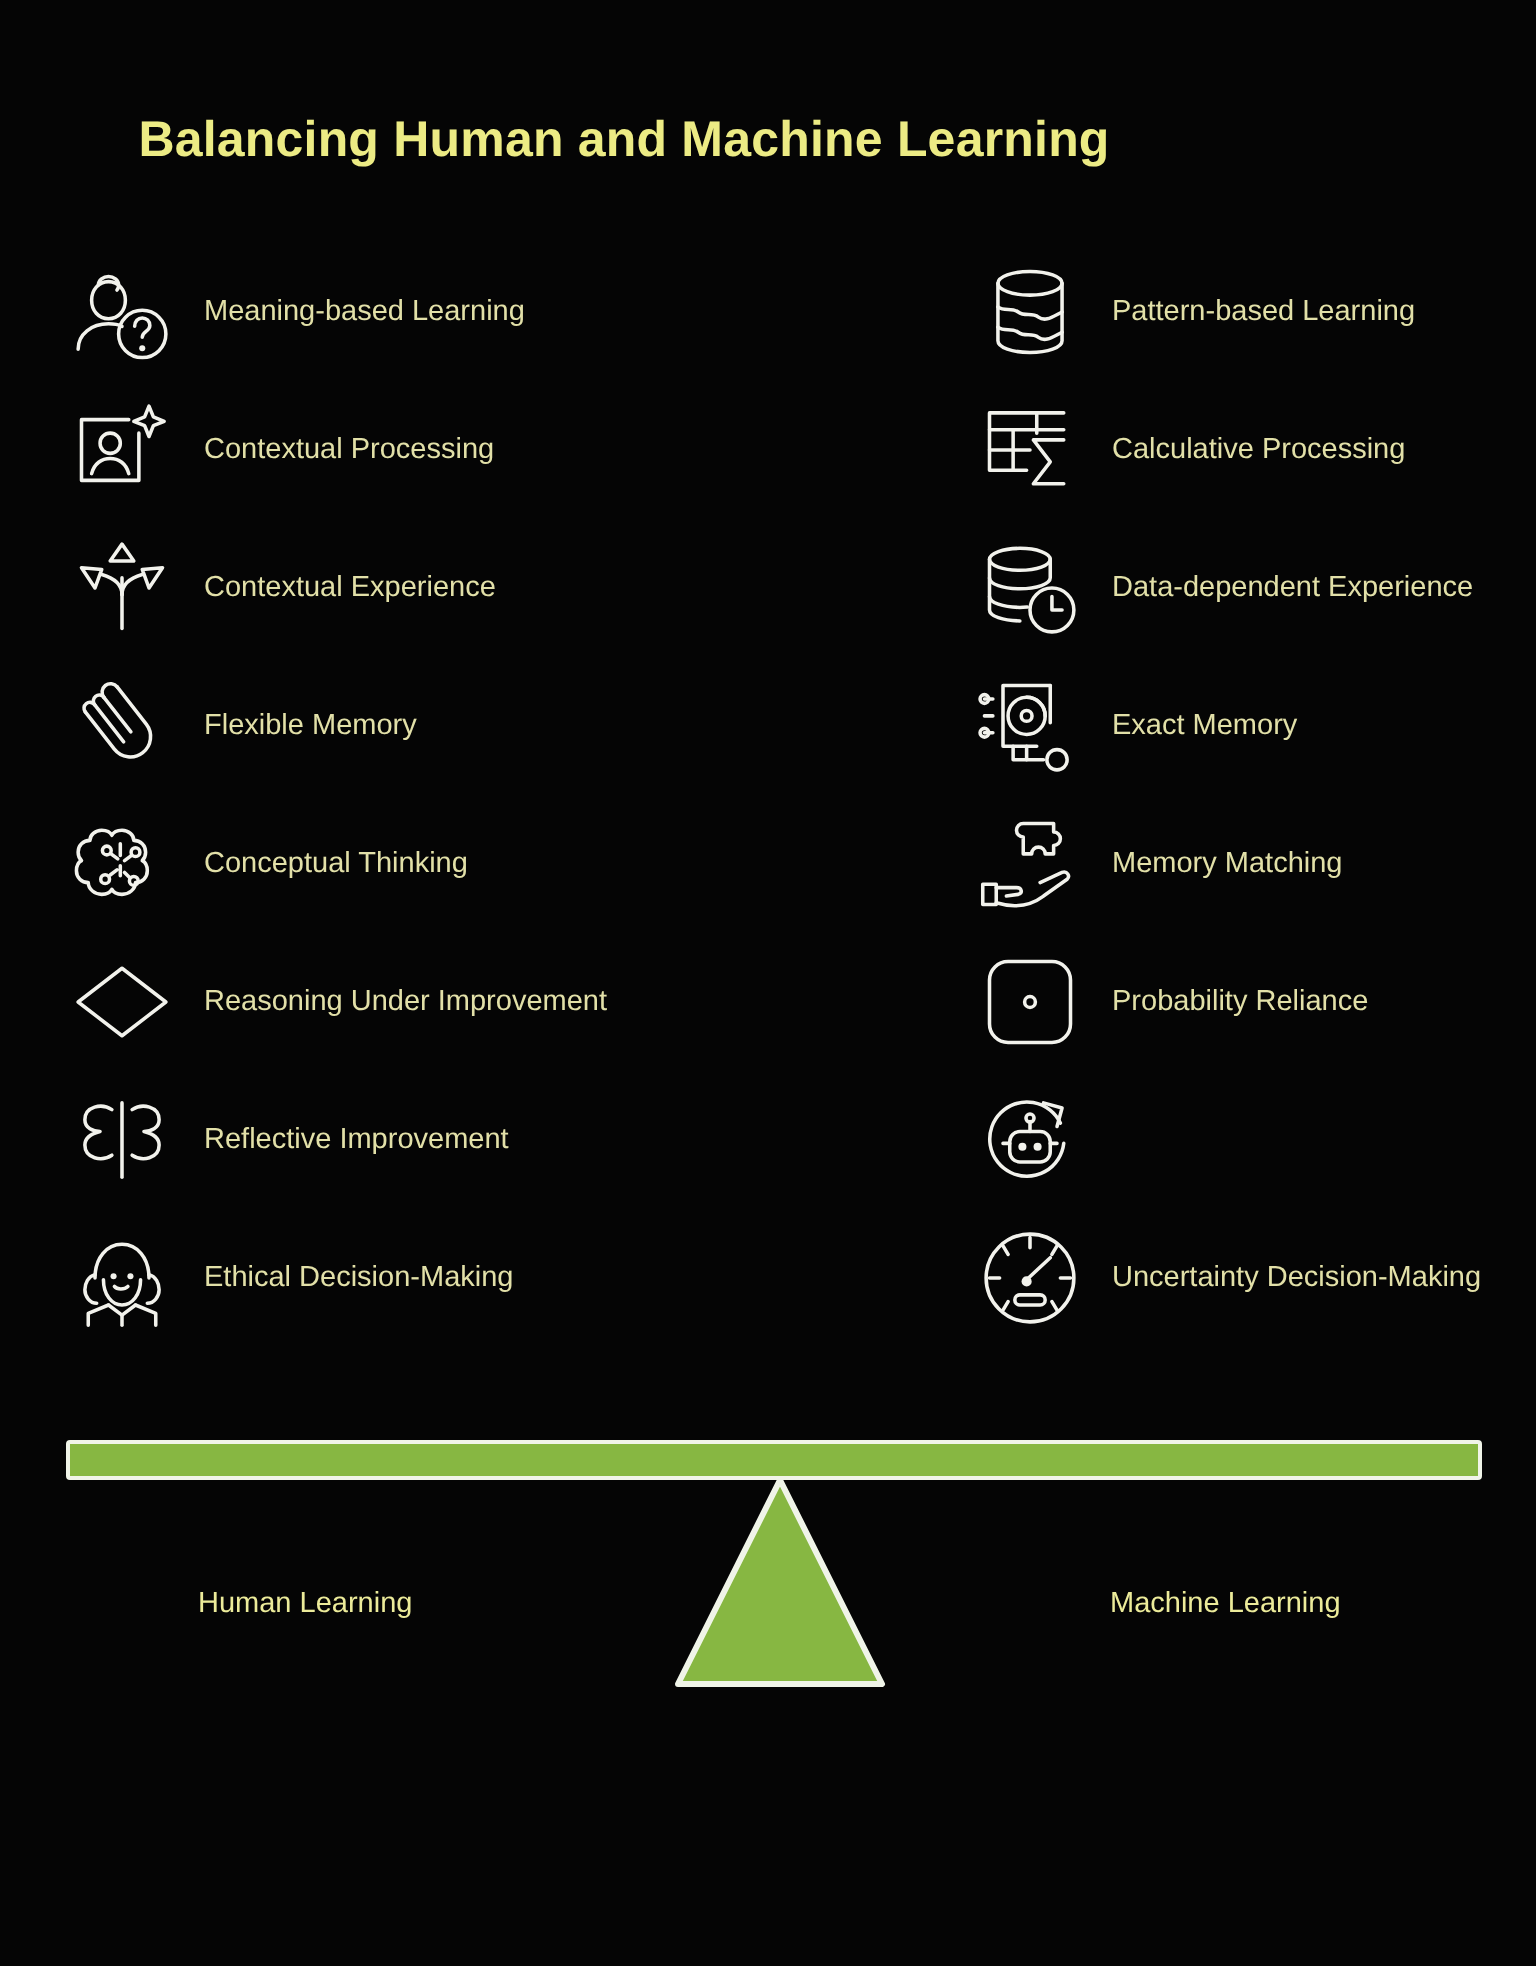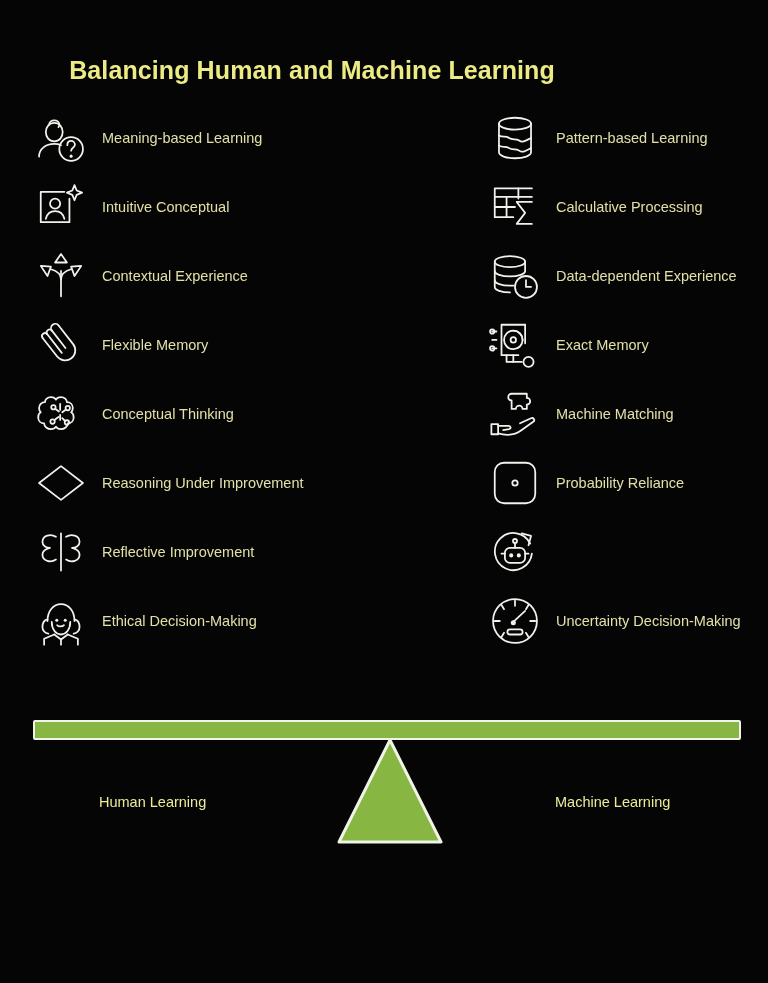--- a/index.html
+++ b/index.html
@@ -23,21 +23,21 @@
     width: 624px;
     text-align: center;
     color: #ECEB84;
     font-size: 25px;
     font-weight: bold;
     letter-spacing: 0.1px;
   }
 
   .column {
     position: absolute;
-    top: 104px;
+    top: 122px;
     width: 340px;
   }
   .column.left  { left: 30px; }
   .column.right { left: 484px; }
 
   .row {
     display: flex;
     align-items: center;
     height: 68px;
     margin-bottom: 1px;
@@ -136,21 +136,21 @@
 
   <div class="row">
     <span class="icon-box">
       <svg viewBox="0 0 64 64">
         <path class="st" d="M42 22v28H8V14h28"></path>
         <circle class="st" cx="25" cy="28" r="6"></circle>
         <path class="st" d="M14 46c1.5-6 6-9 11-9s9.5 3 11 9"></path>
         <path class="st" d="M48 6l2.6 6.4L57 15l-6.4 2.6L48 24l-2.6-6.4L39 15l6.4-2.6z"></path>
       </svg>
     </span>
-    <span class="label">Intuitive Conceptual</span>
+    <span class="label">Contextual Processing</span>
   </div>
 
   <div class="row">
     <span class="icon-box">
       <svg viewBox="0 0 64 64">
         <path class="st" d="M32 56V26"></path>
         <path class="st" d="M32 36c0-6-5-10-12-12"></path>
         <path class="st" d="M32 36c0-6 5-10 12-12"></path>
         <path class="st" d="M32 6l7 10H25z"></path>
         <path class="st" d="M8 20l12 1-4 11z"></path>
@@ -291,21 +291,21 @@
 
   <div class="row">
     <span class="icon-box">
       <svg viewBox="0 0 64 64">
         <path class="st" d="M28 6h10v5a4 4 0 1 1 0 8v5h-5a4 4 0 1 0-8 0h-5V14a4 4 0 1 1 0-8z" transform="translate(8 2)"></path>
         <path class="st" d="M4 44h8v12H4z"></path>
         <path class="st" d="M12 46h12c3 0 4 3 1 4l-7 1"></path>
         <path class="st" d="M12 55c10 3 20 2 28-4l14-10c2-2 0-5-3-4l-13 6"></path>
       </svg>
     </span>
-    <span class="label">Machine Matching</span>
+    <span class="label">Memory Matching</span>
   </div>
 
   <div class="row">
     <span class="icon-box">
       <svg viewBox="0 0 64 64">
         <rect class="st" x="8" y="8" width="48" height="48" rx="11"></rect>
         <circle class="st" cx="32" cy="32" r="3.2"></circle>
       </svg>
     </span>
     <span class="label">Probability Reliance</span>

